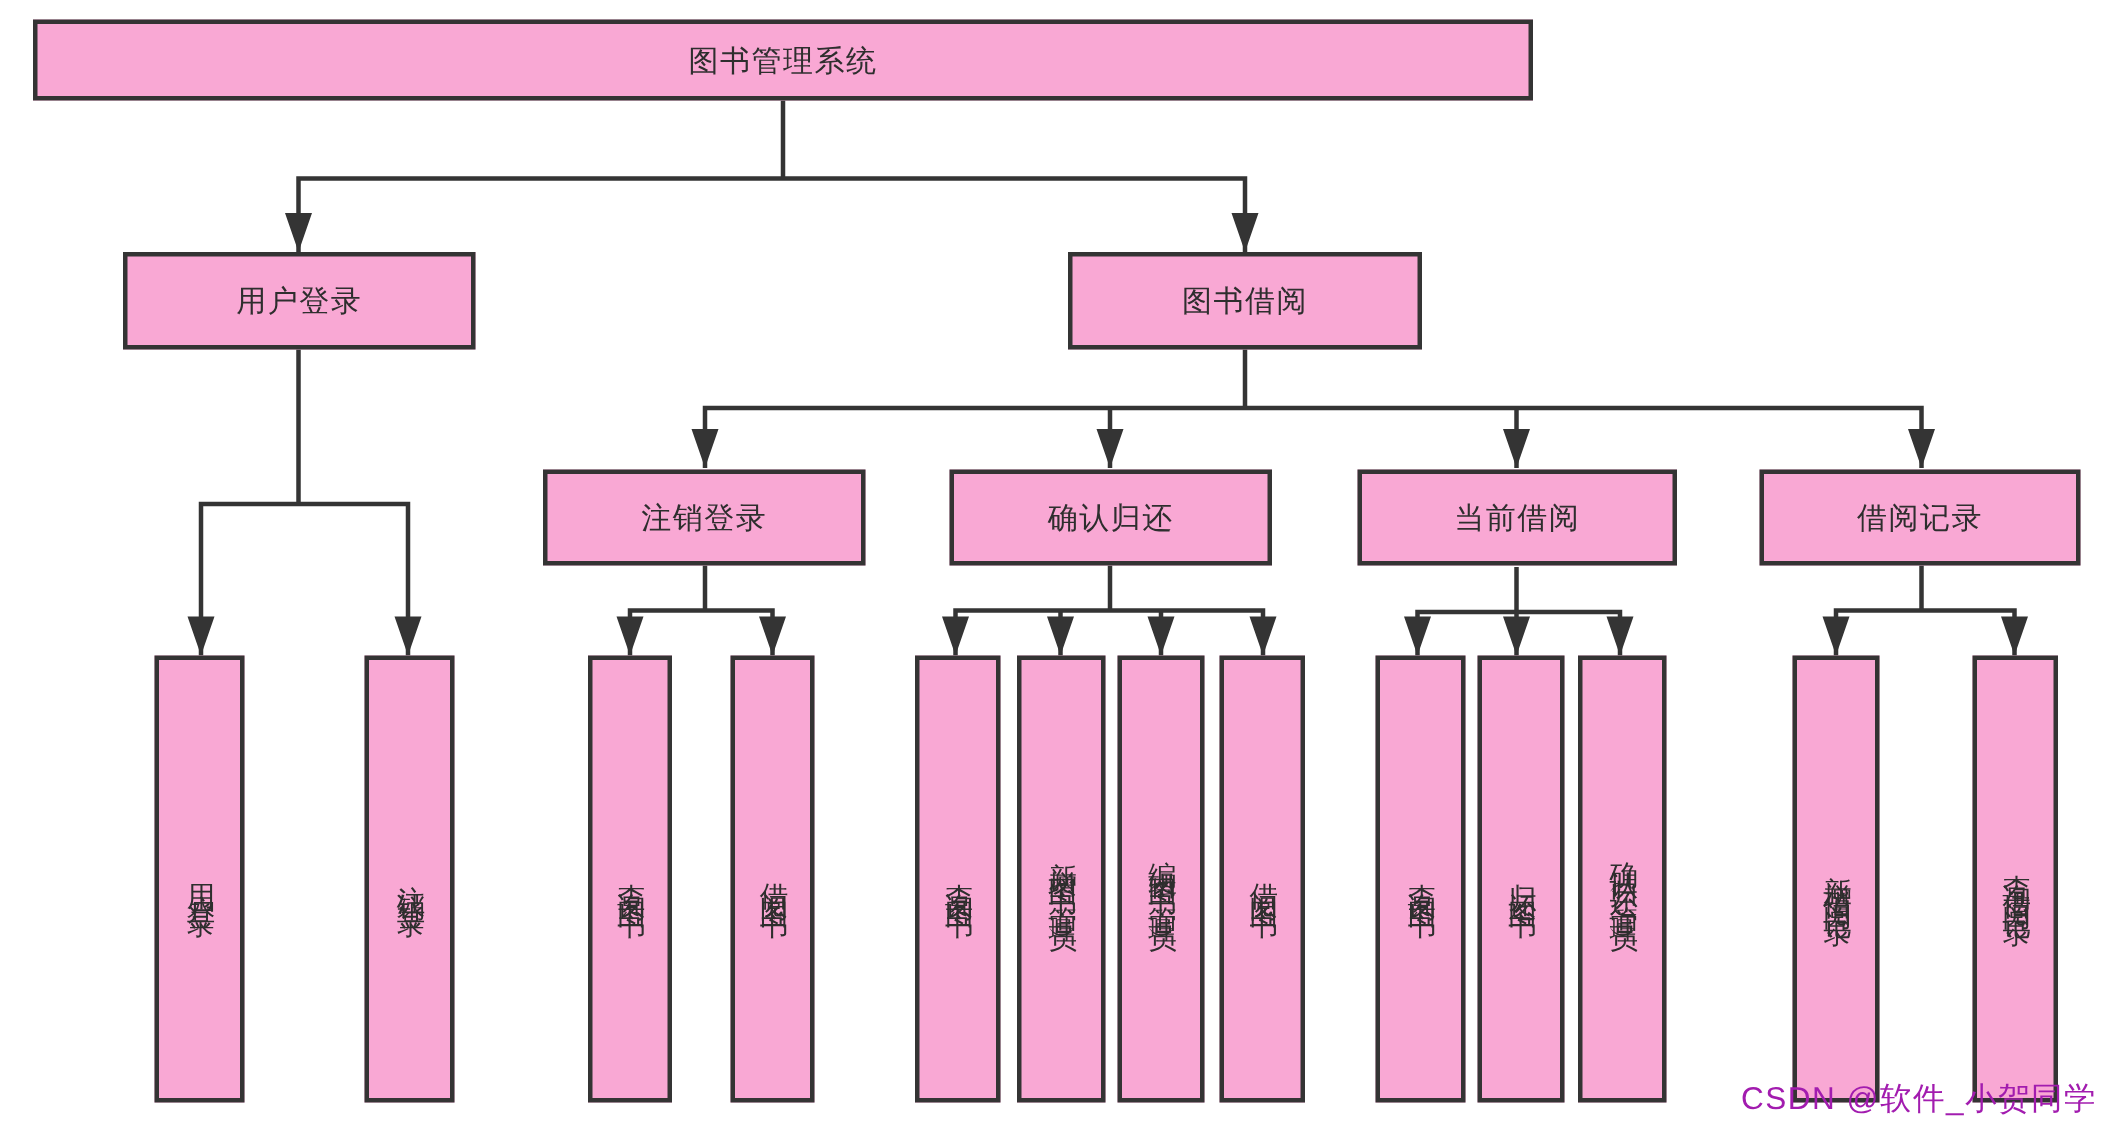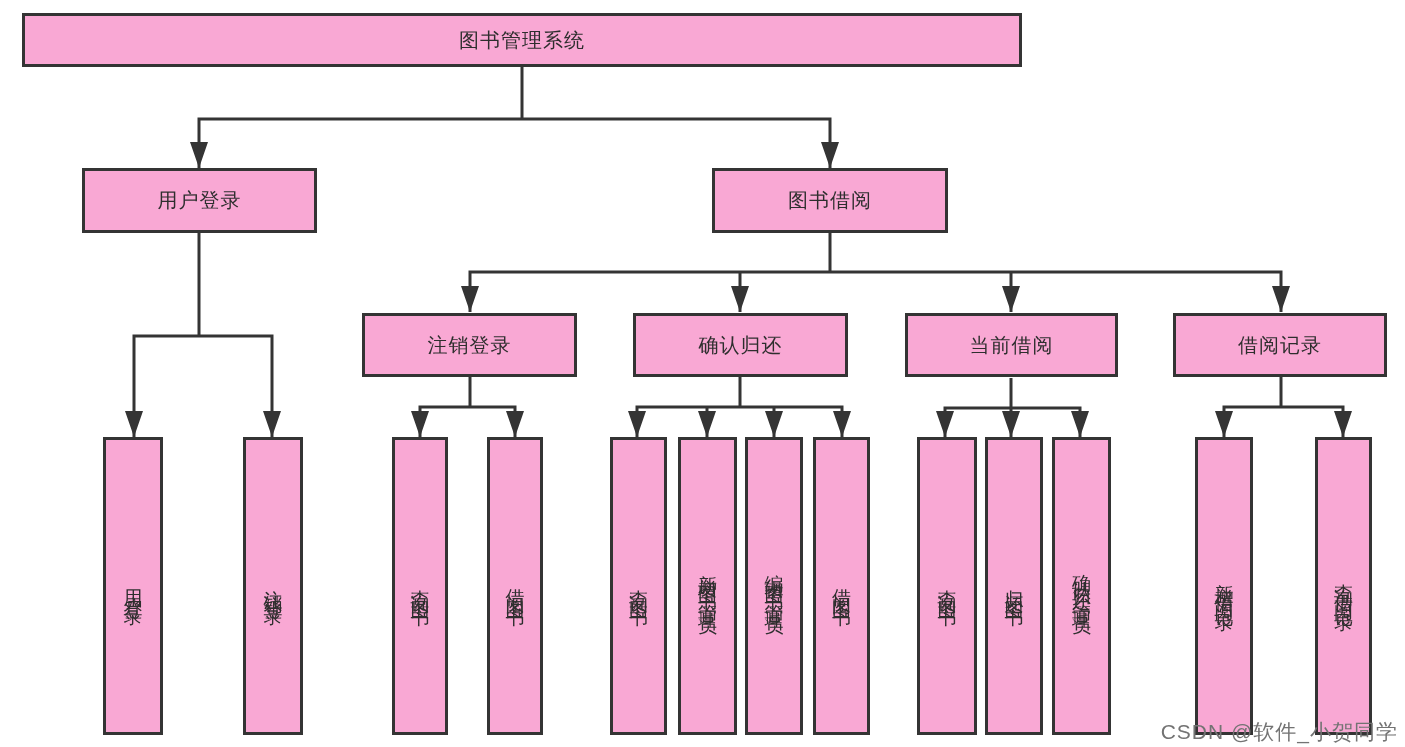--- a/index.html
+++ b/index.html
@@ -44,21 +44,21 @@
     font-size: 19px;
     letter-spacing: 6px;
     white-space: normal;
   }
   .watermark {
     position: absolute;
     right: 7px;
     bottom: 1px;
     font-size: 21px;
     letter-spacing: 1px;
-    color: #737373;
+    color: #a21caf;
     white-space: nowrap;
   }
 </style>
 </head>
 <body>
 
 <div id="canvas">
 
   <svg id="connectors" viewBox="0 0 1405 747" xmlns="http://www.w3.org/2000/svg">
     <g>

